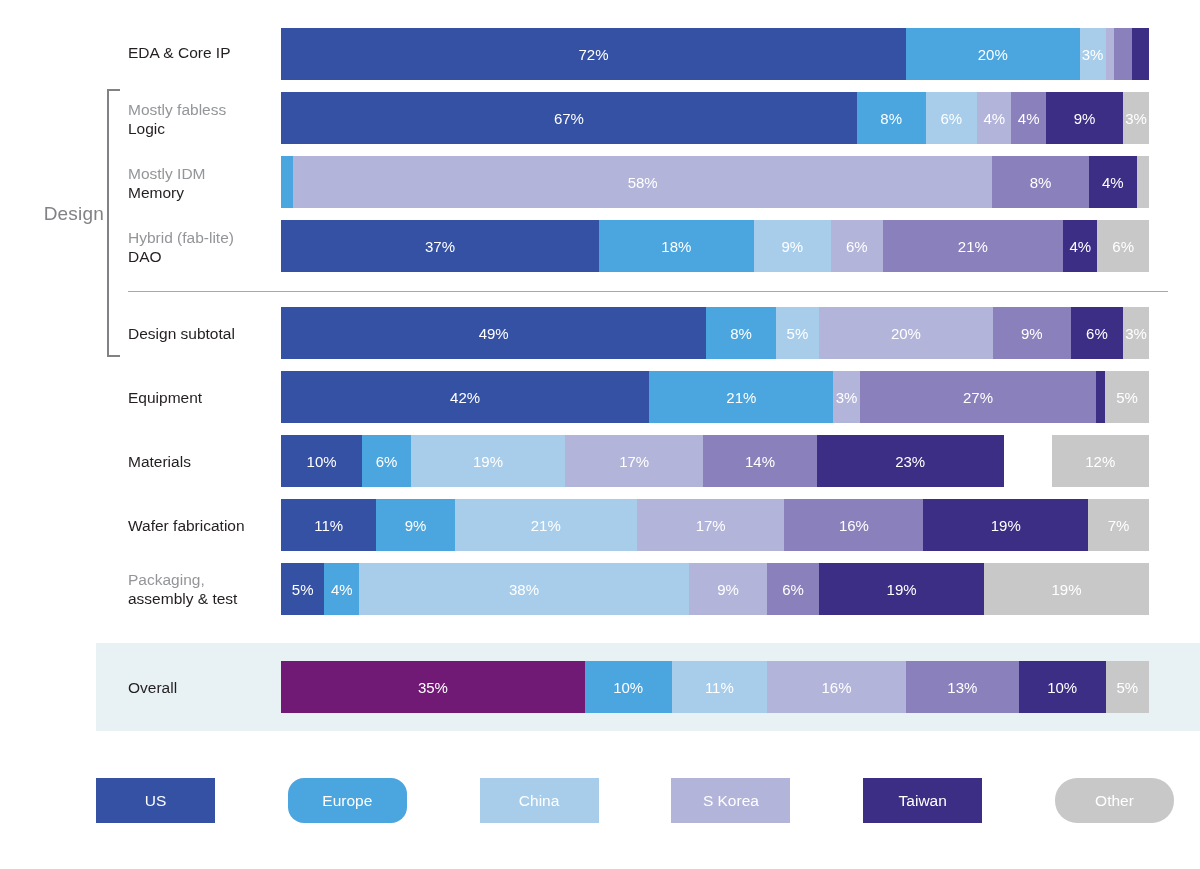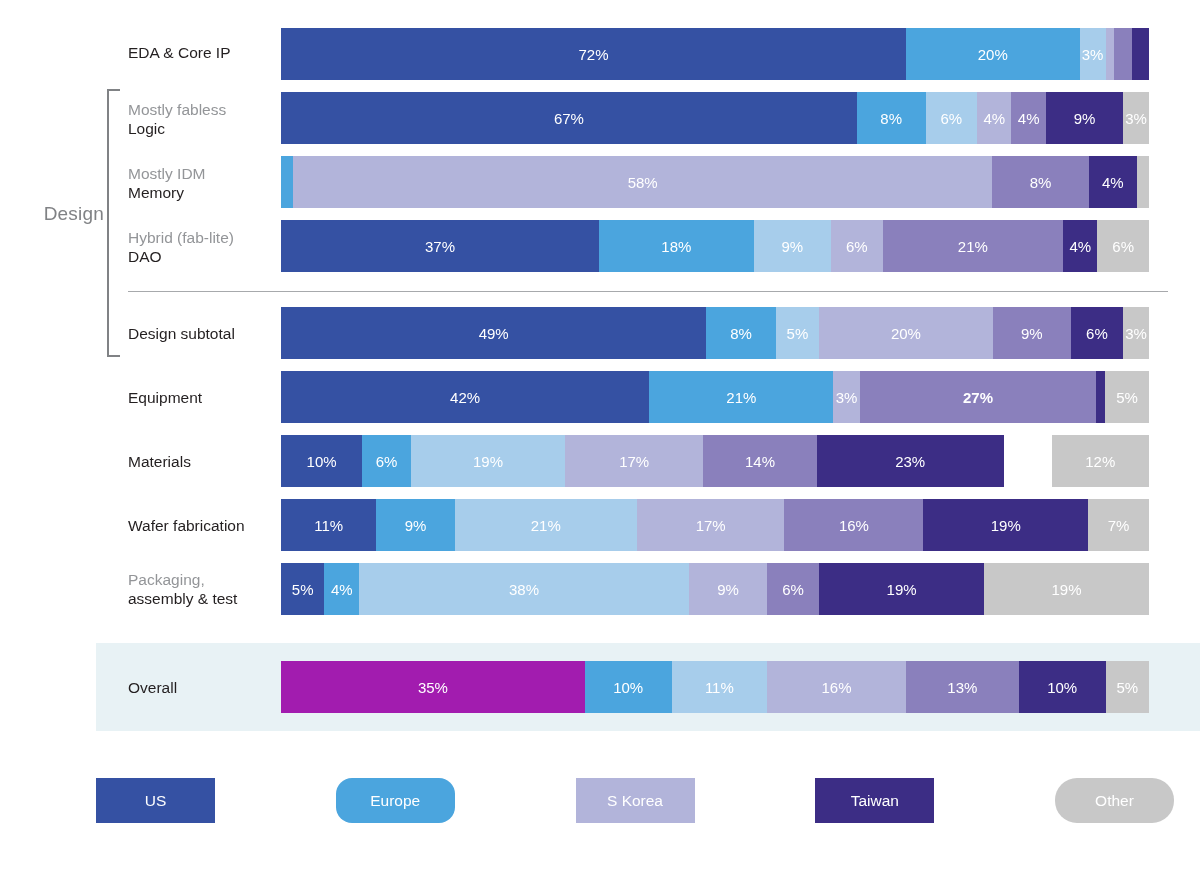--- a/index.html
+++ b/index.html
@@ -249,21 +249,21 @@
         <div class="bar" style="top: 371px;">
           <div class="seg" style="flex: 42 0 0px; background: rgb(53, 81, 163);">
             <span class="seg-label">42%</span>
           </div>
           <div class="seg" style="flex: 21 0 0px; background: rgb(75, 165, 222);">
             <span class="seg-label">21%</span>
           </div>
           <div class="seg" style="flex: 3 0 0px; background: rgb(178, 180, 218);">
             <span class="seg-label">3%</span>
           </div>
-          <div class="seg" style="flex: 27 0 0px; background: rgb(138, 128, 188); font-weight: bold;">
+          <div class="seg" style="flex: 27 0 0px; background: rgb(138, 128, 188);">
             <span class="seg-label">27%</span>
           </div>
           <div class="seg" style="flex: 1 0 0px; background: rgb(60, 45, 133);"></div>
           <div class="seg" style="flex: 5 0 0px; background: rgb(200, 200, 200);">
             <span class="seg-label">5%</span>
           </div>
         </div>
       </div>
       <div class="row">
         <div class="row-label" style="top: 452px;"><span>Materials</span></div>
@@ -339,21 +339,21 @@
             <span class="seg-label">19%</span>
           </div>
           <div class="seg" style="flex: 19 0 0px; background: rgb(200, 200, 200);">
             <span class="seg-label">19%</span>
           </div>
         </div>
       </div>
       <div class="row">
         <div class="row-label" style="top: 678px;"><span>Overall</span></div>
         <div class="bar" style="top: 661px;">
-          <div class="seg" style="flex: 35 0 0px; background: #a21caf;">
+          <div class="seg" style="flex: 35 0 0px; background: #701a75;">
             <span class="seg-label">35%</span>
           </div>
           <div class="seg" style="flex: 10 0 0px; background: rgb(75, 165, 222);">
             <span class="seg-label">10%</span>
           </div>
           <div class="seg" style="flex: 11 0 0px; background: rgb(167, 205, 235);">
             <span class="seg-label">11%</span>
           </div>
           <div class="seg" style="flex: 16 0 0px; background: rgb(178, 180, 218);">
             <span class="seg-label">16%</span>
@@ -371,20 +371,23 @@
       </div>
     </div>
 
   <div class="legend" id="legend">
       <div class="legend-item" style="background: rgb(53, 81, 163);">
         <span>US</span>
       </div>
       <div class="legend-item" style="background: rgb(75, 165, 222); border-radius: 16px;">
         <span>Europe</span>
       </div>
+      <div class="legend-item" style="background: rgb(167, 205, 235);">
+        <span>China</span>
+      </div>
       <div class="legend-item" style="background: rgb(178, 180, 218);">
         <span>S Korea</span>
       </div>
       <div class="legend-item" style="background: rgb(60, 45, 133);">
         <span>Taiwan</span>
       </div>
       <div class="legend-item" style="background: rgb(200, 200, 200); border-radius: 22px;">
         <span>Other</span>
       </div>
     </div>

